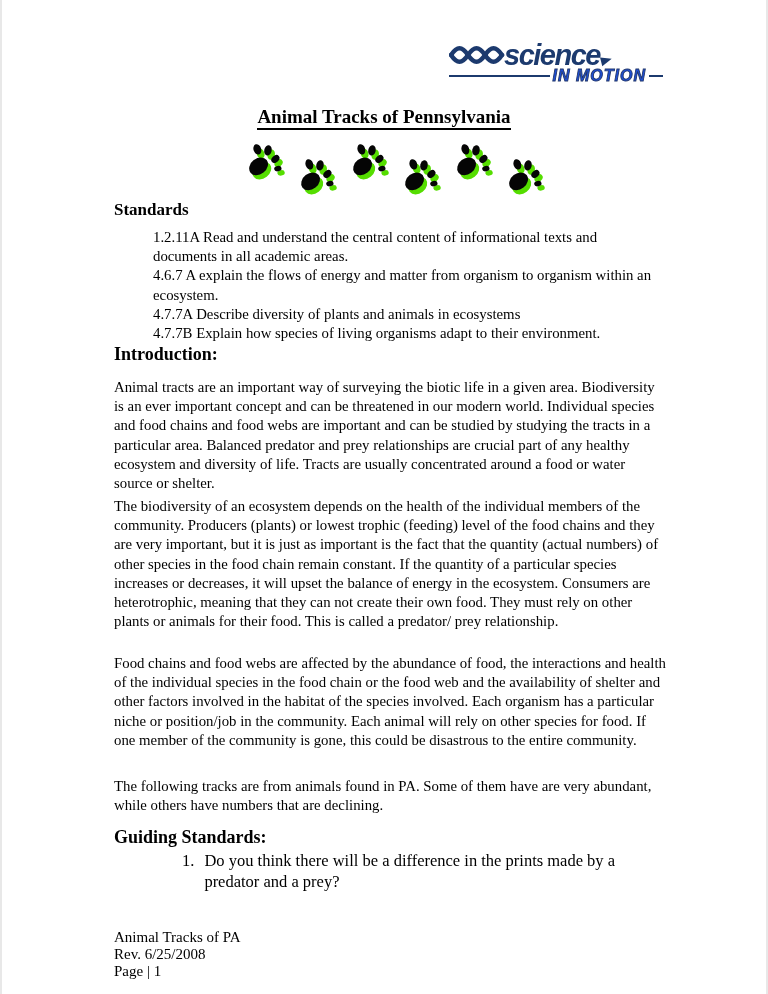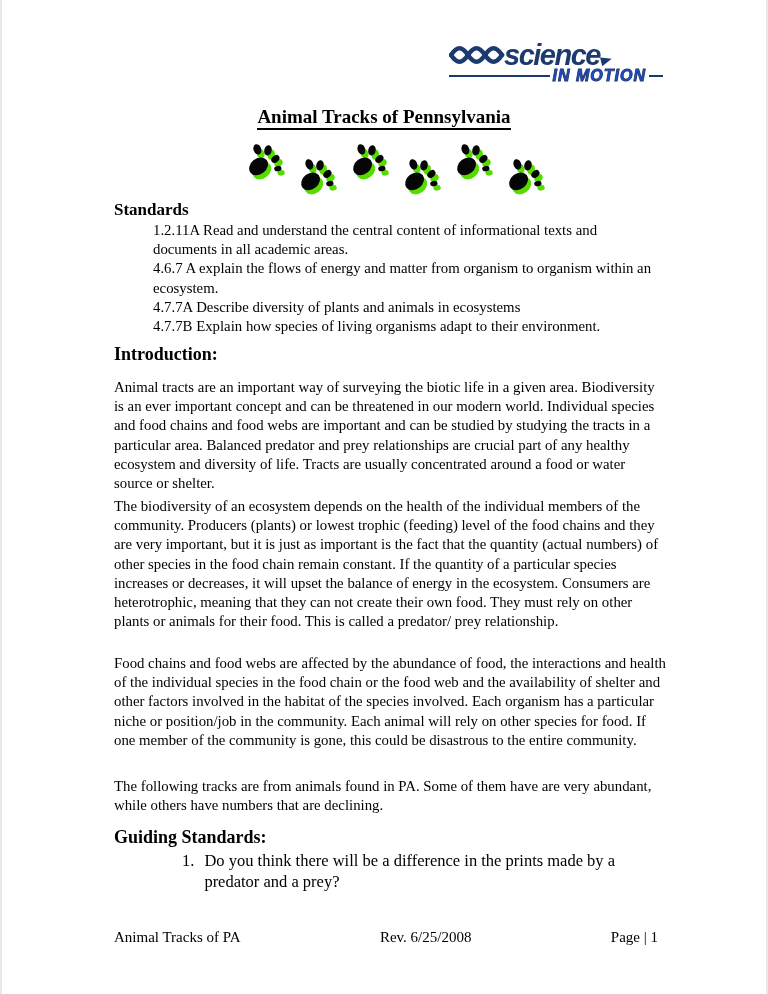--- a/index.html
+++ b/index.html
@@ -57,37 +57,38 @@
 
   
   .paws{position:absolute;top:138px;left:243px;display:flex;gap:10px;}
   .paw{width:42px;height:48px;flex:0 0 auto;}
   .paw.low{margin-top:15px;}
   .paw-shadow{fill:#55dd00;}
   .paw-main{fill:#050505;}
 
   
   .std{position:absolute;left:112px;top:200px;width:550px;}
-  .std-head{font-size:17px;font-weight:bold;margin:0 0 1px 0;}
+  .std-head{font-size:17px;font-weight:bold;margin:0 0 8px 0;}
   .std-item{margin:0 0 0 39px;font-size:14.8px;line-height:19.2px;}
 
   .sec-head{position:absolute;left:112px;font-size:18px;font-weight:bold;}
   .para{position:absolute;left:112px;width:552px;font-size:14.8px;line-height:19.2px;margin:0;}
 
   .gq-item{
     position:absolute;left:180px;top:851px;width:482px;
     display:flex;font-size:16.5px;line-height:20.5px;
   }
   .gq-num{flex:0 0 auto;margin-right:10px;}
 
   
   .footer{
     position:absolute;left:112px;right:108px;top:929px;
     display:flex;justify-content:space-between;
     font-size:15px;
+    flex-direction:column;
   }
 </style>
 </head>
 <body>
 
 <div class="page">
 
   <svg width="0" height="0" style="position:absolute">
     <defs>
       <g id="pawshape">

